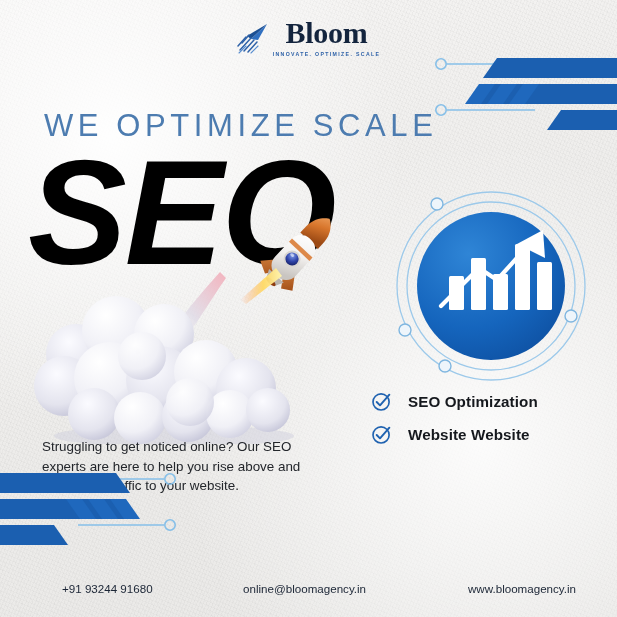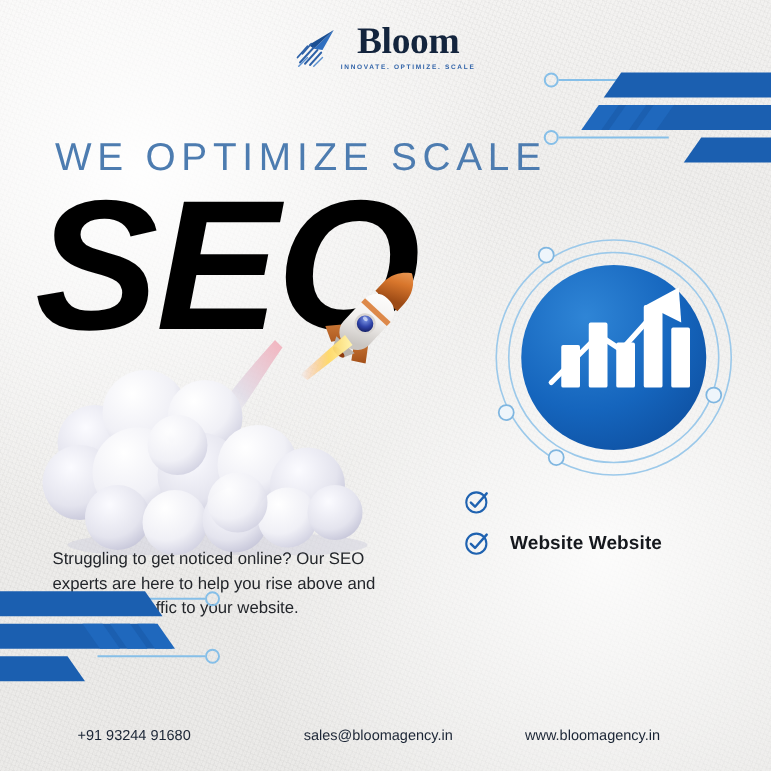--- a/index.html
+++ b/index.html
@@ -133,21 +133,21 @@
     align-items: center;
   }
   .footer-item {
     font-size: 11.6px;
     color: #1b2535;
     white-space: nowrap;
     position: absolute;
   }
   .f-phone { left: 62px; }
   .f-mail  { left: 243px; }
-  .f-web   { left: 420px; }
+  .f-web   { left: 468px; }
 </style>
 </head>
 <body>
 
 <div class="poster">
 
   <div class="logo-wrap">
     <div class="logo-inner">
       <svg class="logo-mark" viewBox="0 0 33 32">
         <path d="M30 2 L14 17 L21 18 Z" fill="#2f6fc0"></path>
@@ -303,20 +303,21 @@
   </svg>
 
   <div class="body-copy">Struggling to get noticed online? Our SEO experts are here to help you rise above and drive more traffic to your website.</div>
 
   <div class="features">
     <div class="feature-row">
       <svg class="feature-icon" viewBox="0 0 24 24">
         <circle cx="11.5" cy="12.5" r="9.2" fill="none" stroke="#1f62b0" stroke-width="1.9"></circle>
         <path d="M6.5 12.6 L10.3 16.4 L21 4.2" fill="none" stroke="#1f62b0" stroke-width="2.2" stroke-linecap="round" stroke-linejoin="round"></path>
       </svg>
+      <span class="feature-label">SEO Optimization</span>
     </div>
     <div class="feature-row">
       <svg class="feature-icon" viewBox="0 0 24 24">
         <circle cx="11.5" cy="12.5" r="9.2" fill="none" stroke="#1f62b0" stroke-width="1.9"></circle>
         <path d="M6.5 12.6 L10.3 16.4 L21 4.2" fill="none" stroke="#1f62b0" stroke-width="2.2" stroke-linecap="round" stroke-linejoin="round"></path>
       </svg>
       <span class="feature-label">Website Website</span>
     </div>
   </div>
 
@@ -332,17 +333,17 @@
     <path d="M0 62 H62 L76 82 H0 Z" fill="#1b5fb0"></path>
     <g fill="#1f68bd">
       <path d="M74 36 H90 L104 56 H88 Z"></path>
       <path d="M96 36 H112 L126 56 H110 Z"></path>
       <path d="M118 36 H134 L148 56 H132 Z"></path>
     </g>
   </svg>
 
   <div class="footer">
     <span class="footer-item f-phone">+91 93244 91680</span>
-    <span class="footer-item f-mail">sales@bloomagency.in</span>
+    <span class="footer-item f-mail">online@bloomagency.in</span>
     <span class="footer-item f-web">www.bloomagency.in</span>
   </div>
 
 </div>
 
 </body></html>

